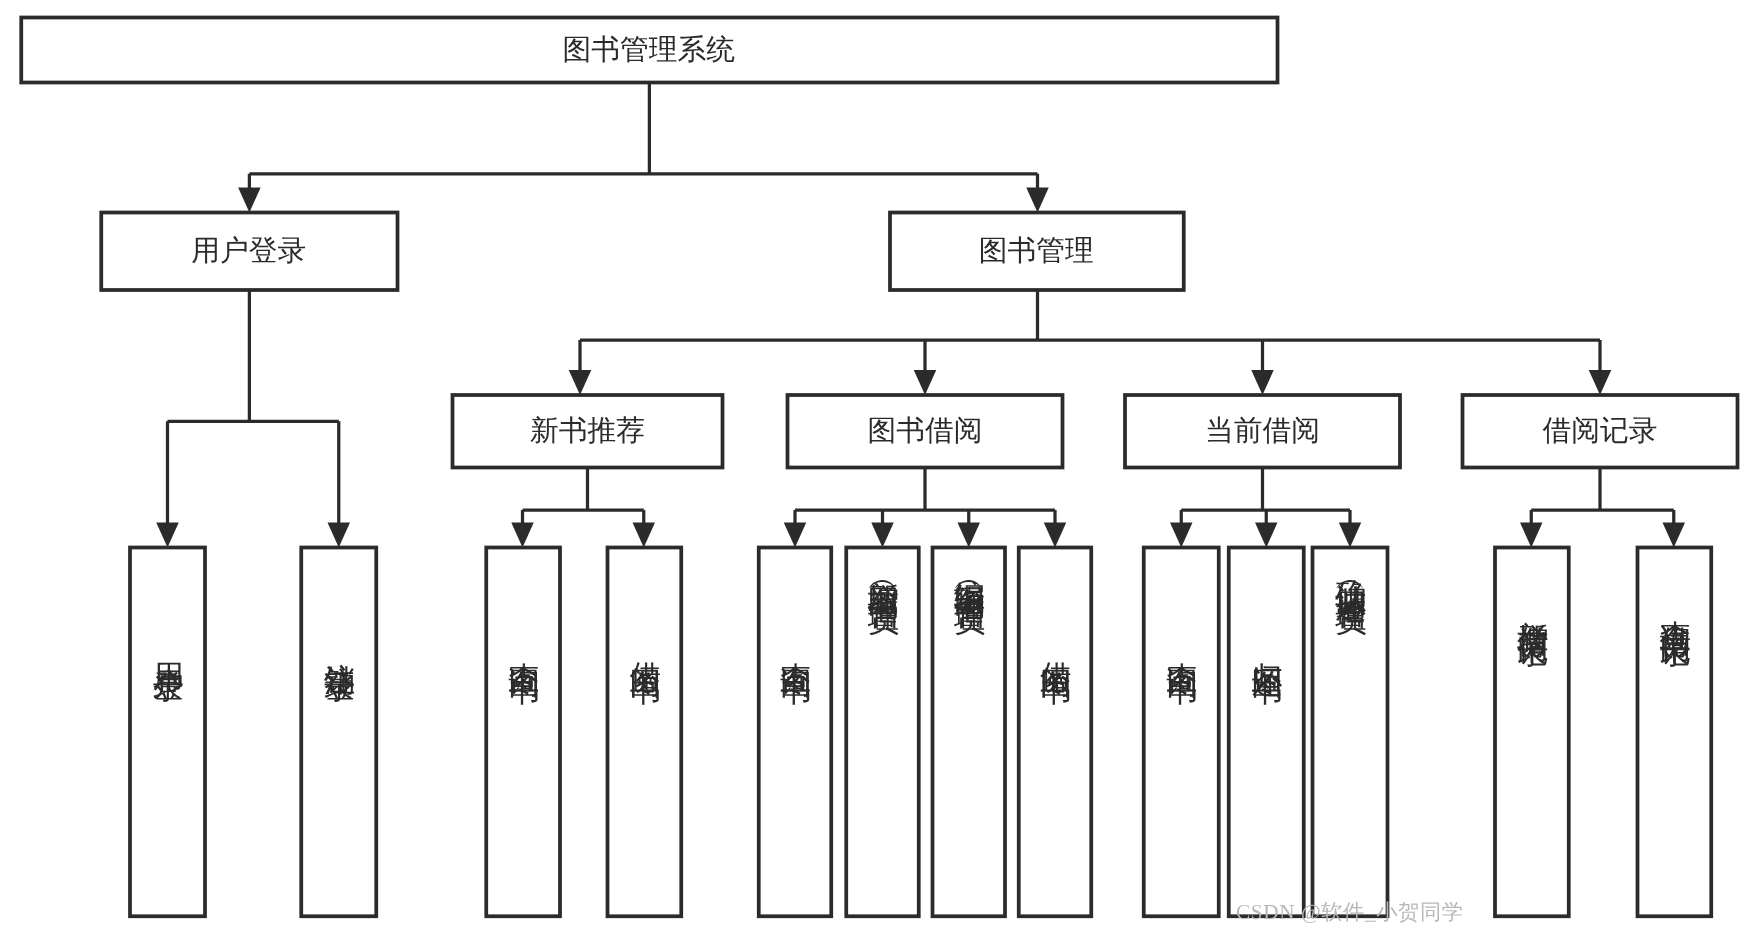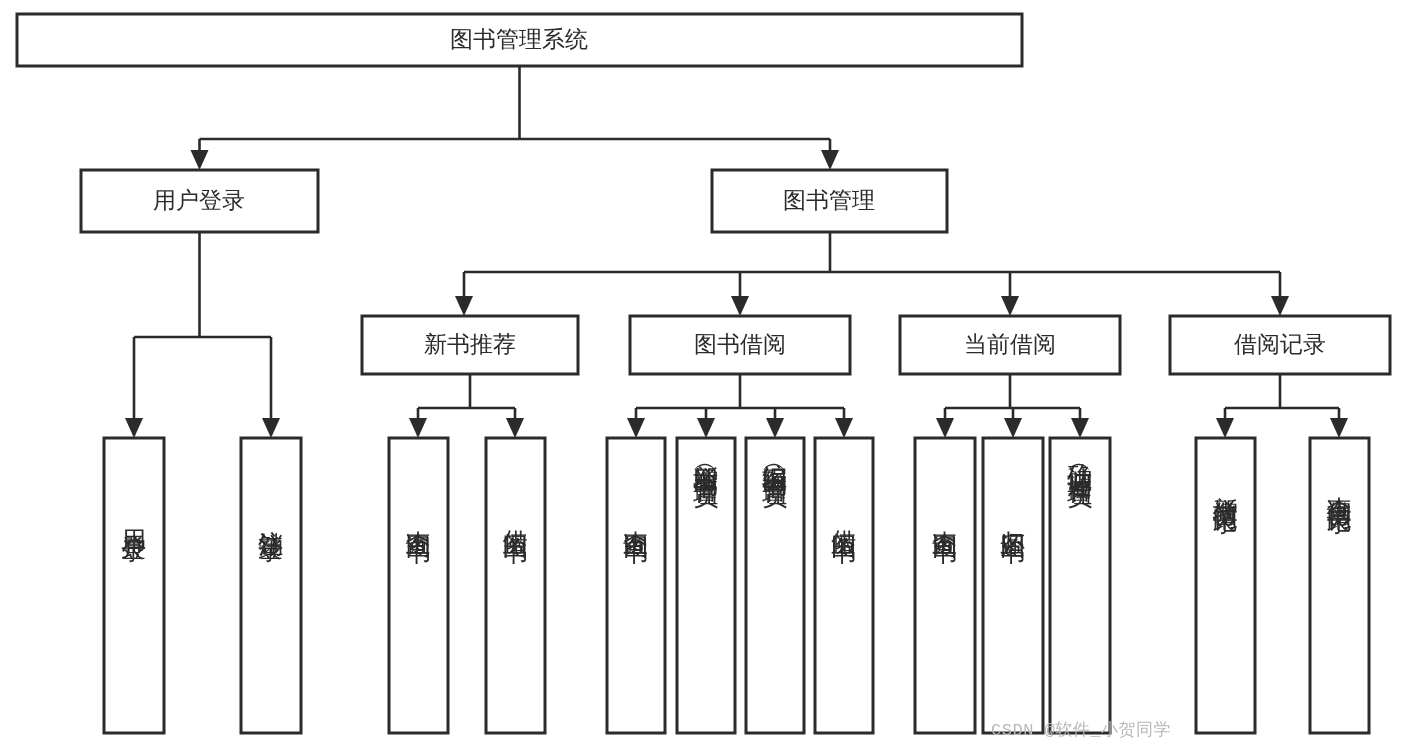--- a/index.html
+++ b/index.html
@@ -63,21 +63,21 @@
     line-height: 1.06;
     letter-spacing: 3px;
     color: #2b2b2b;
     white-space: nowrap;
     text-align: left;
   }
   .watermark {
     position: absolute;
     right: 10px;
     bottom: 6px;
-    font-family: Liberation Mono, monospace;
+    font-family: Liberation Serif, serif;
     font-size: 17px;
     color: #b8b8b8;
     white-space: nowrap;
     letter-spacing: 0.5px;
   }
 </style>
 </head>
 <body>
 
 <div id="diagram-root">

